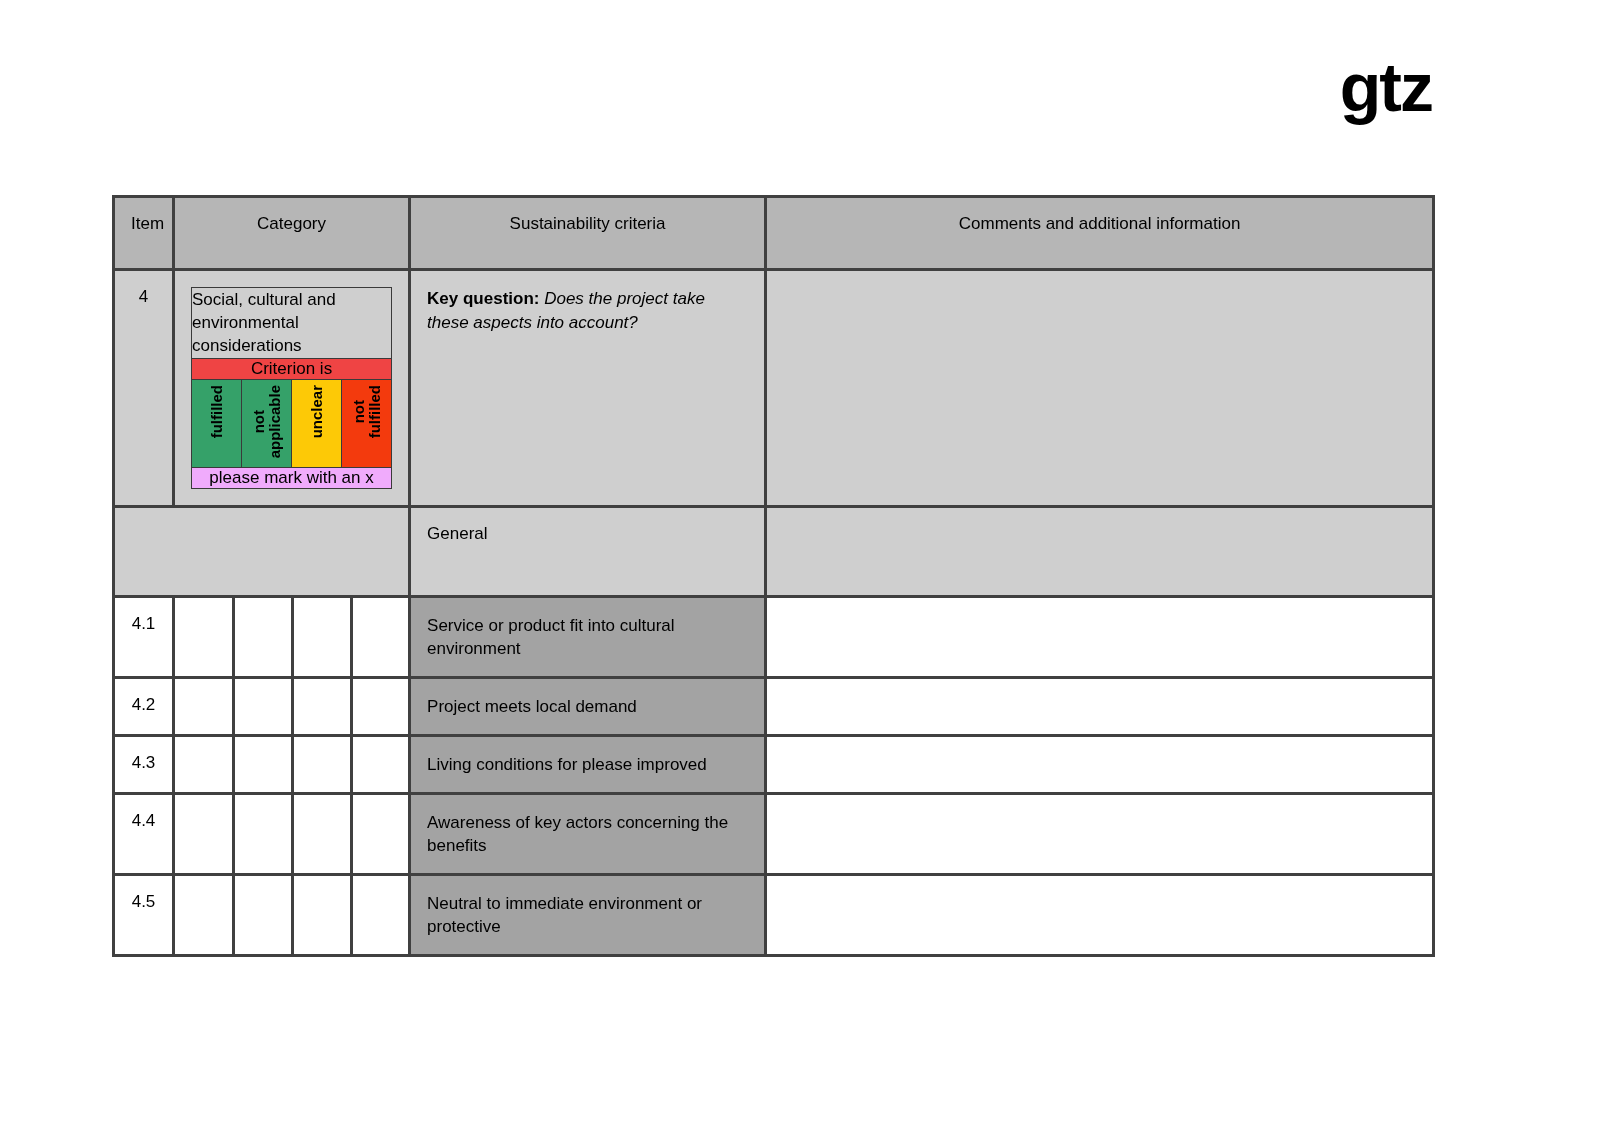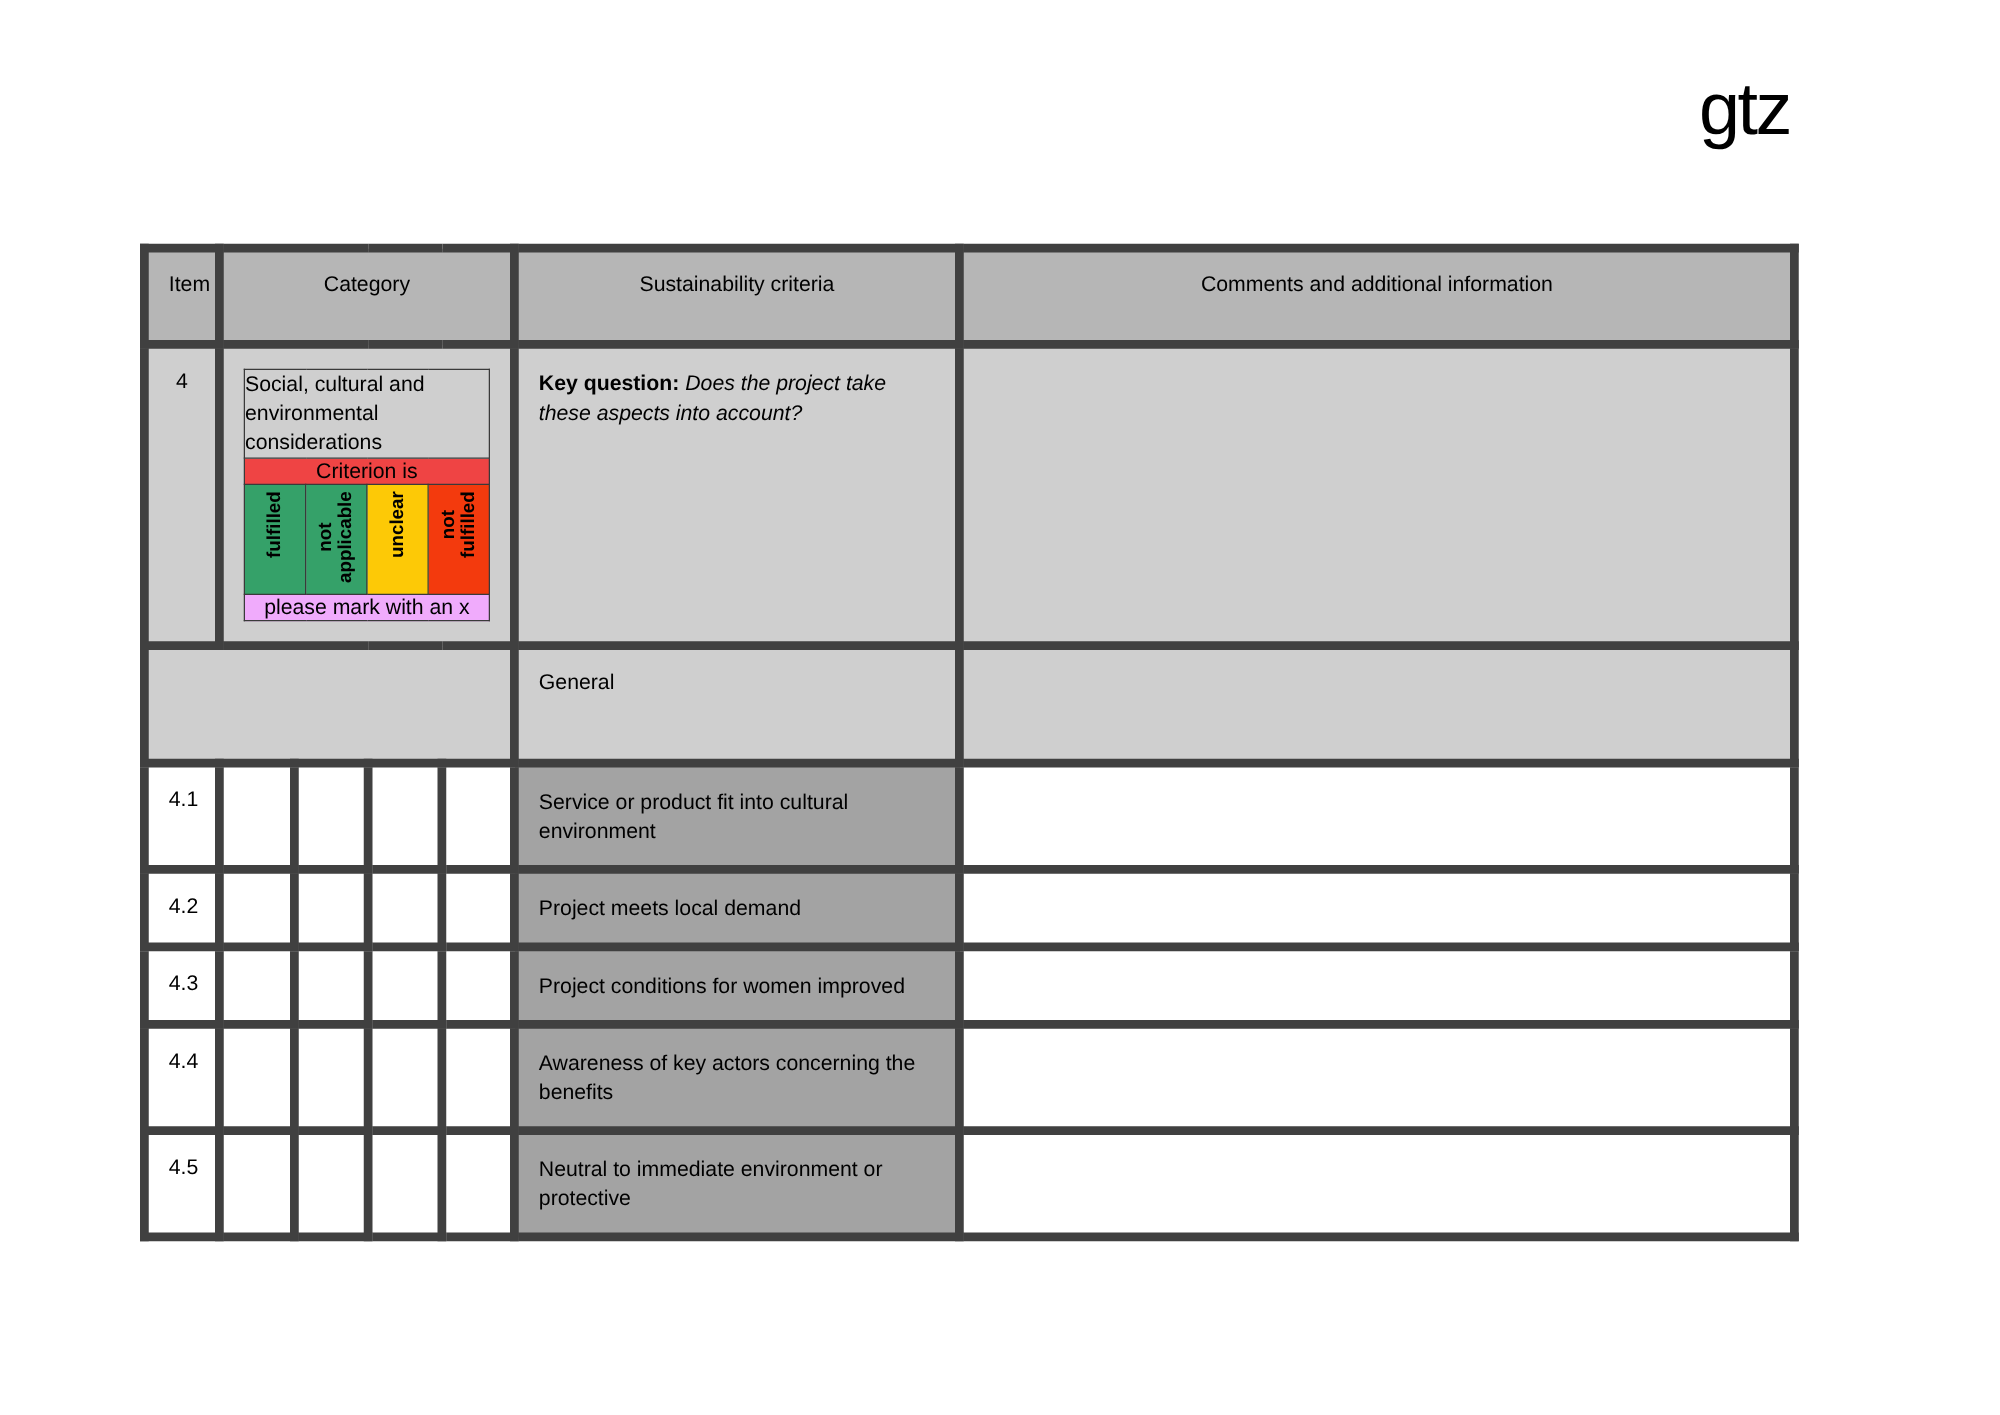--- a/index.html
+++ b/index.html
@@ -15,41 +15,41 @@
     position: relative;
     overflow: hidden;
   }
 
   
   #logo {
     position: absolute;
     top: 44px;
     right: 168px;
     font-family: "Liberation Sans", sans-serif;
-    font-weight: normal;
-    font-size: 59px;
+    font-weight: bold;
+    font-size: 68px;
     line-height: 86px;
     letter-spacing: -2px;
     color: #000000;
   }
 
   
   #sheet {
     position: absolute;
     left: 112px;
     top: 195px;
     width: 1320px;
   }
   table.grid {
     border-collapse: collapse;
     table-layout: fixed;
     width: 1320px;
   }
   table.grid td, table.grid th {
-    border: 7px solid #404040;
+    border: 3px solid #404040;
     padding: 16px;
     vertical-align: top;
     font-weight: normal;
     font-size: 17px;
     color: #000;
   }
 
   
   col.c-item   { width: 60px;  }
   col.c-m1     { width: 60px;  }
@@ -277,21 +277,21 @@
         <td class="crit">Project meets local demand</td>
         <td class="comm"></td>
       </tr>
 
       <tr class="r-short">
         <td class="num">4.3</td>
         <td class="mark"></td>
         <td class="mark"></td>
         <td class="mark"></td>
         <td class="mark"></td>
-        <td class="crit">Project conditions for women improved</td>
+        <td class="crit">Living conditions for please improved</td>
         <td class="comm"></td>
       </tr>
 
       <tr class="r-tall">
         <td class="num">4.4</td>
         <td class="mark"></td>
         <td class="mark"></td>
         <td class="mark"></td>
         <td class="mark"></td>
         <td class="crit">Awareness of key actors concerning the benefits</td>

